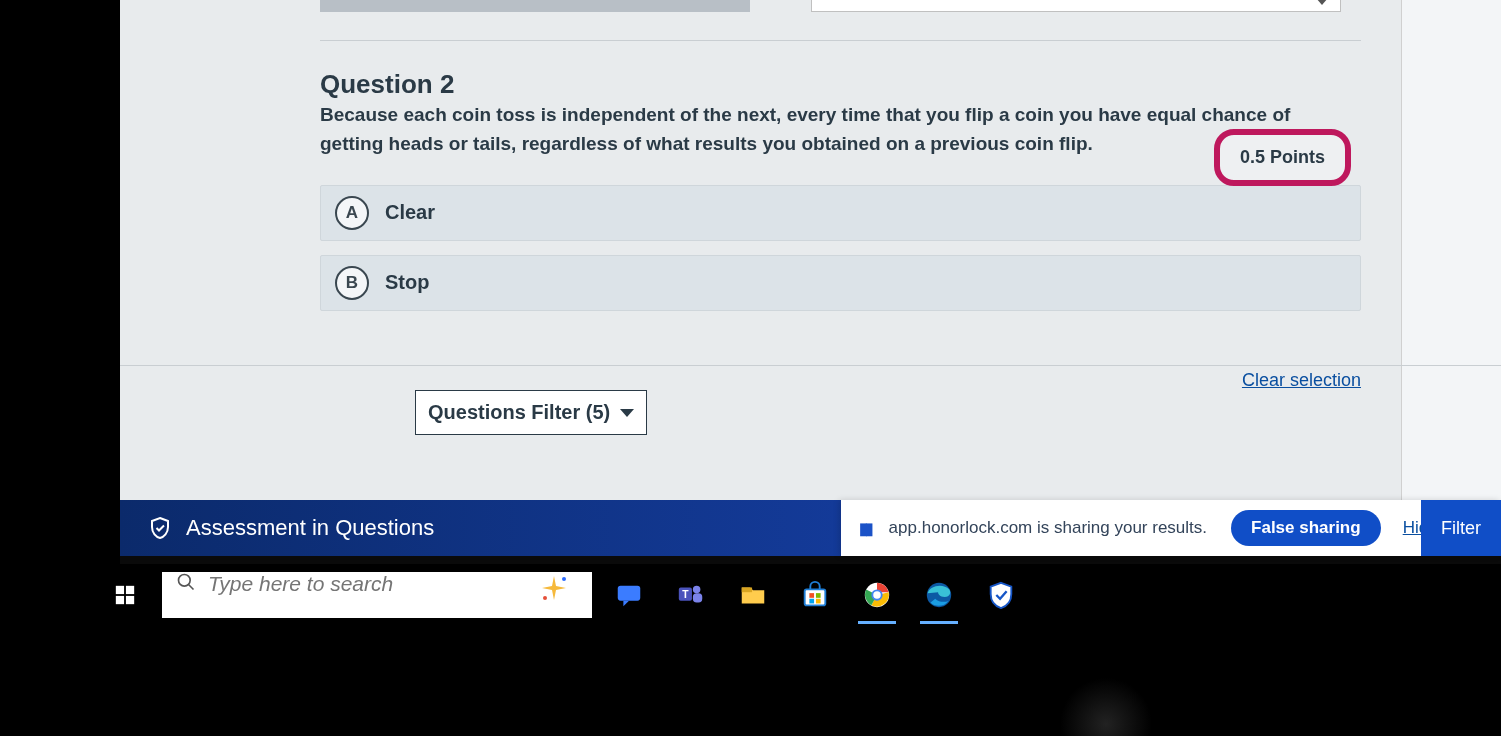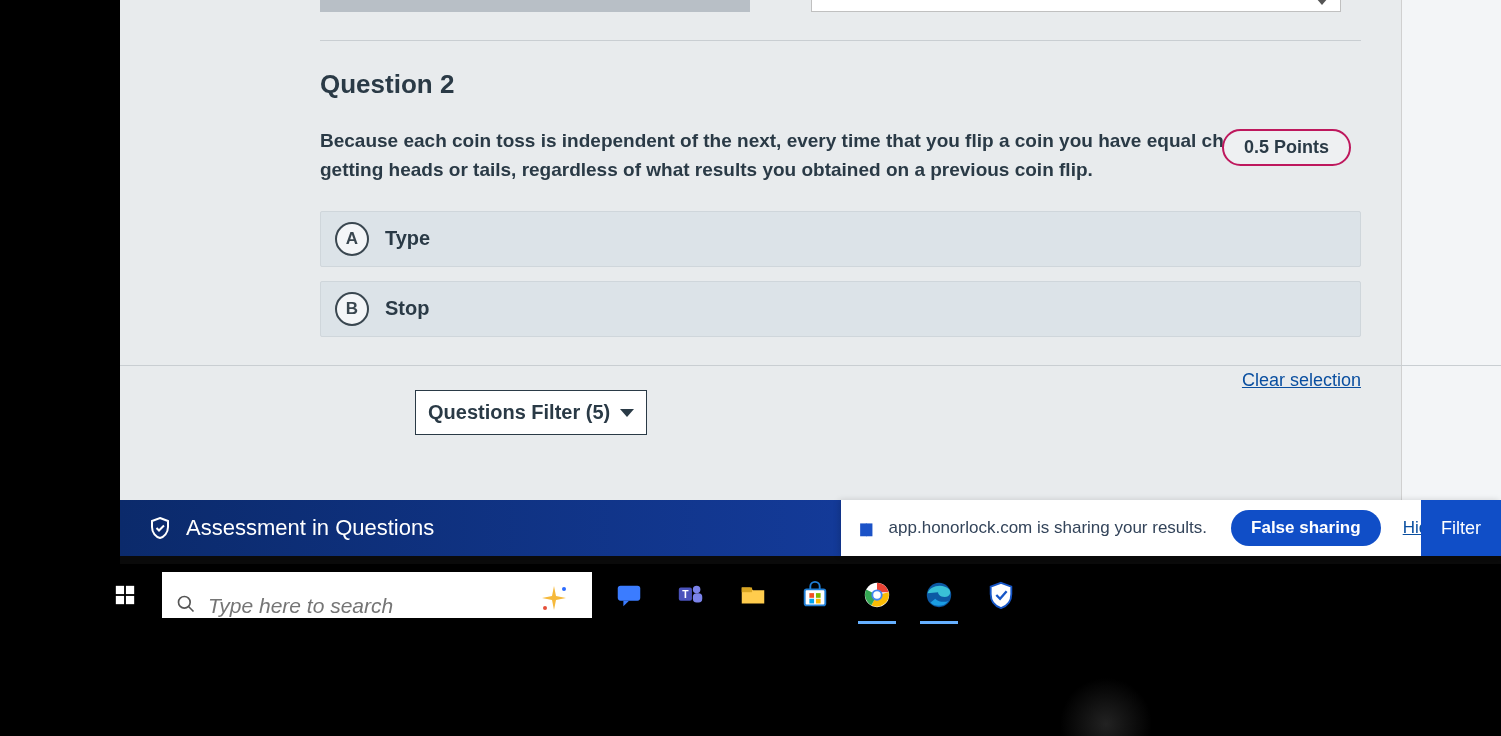--- a/index.html
+++ b/index.html
@@ -50,28 +50,27 @@
   .question-block {
     position: absolute;
     left: 200px; right: 140px; top: 40px;
     border-top: 1px solid #c9ced2;
     padding-top: 28px;
   }
   .question-title {
     font-size: 26px;
     font-weight: 700;
     color: #2a3a46;
-    margin-bottom: 26px;
   }
   .points-badge {
     position: absolute;
     right: 10px; top: 88px;
-    border: 2px solid #be185d;
+    border: 6px solid #be185d;
     border-radius: 20px;
-    padding: 6px 20px;
+    padding: 12px 20px;
     font-size: 18px;
     font-weight: 600;
     color: #2a3a46;
     background: #eef0f2;
   }
   .question-text {
     font-size: 19px;
     color: #2a3a46;
     line-height: 1.55;
     margin-bottom: 26px;
@@ -211,21 +210,21 @@
   }
   .taskbar .start {
     width: 50px; height: 62px;
     display: flex; align-items: center; justify-content: center;
     color: #fff;
   }
   .taskbar .start svg { width: 22px; height: 22px; }
   .taskbar .search {
     width: 430px; height: 46px;
     background: #fff;
-    display: flex; align-items: flex-end;
+    display: flex; align-items: flex-start;
     padding: 0 14px;
     gap: 12px;
   }
   .taskbar .search .mag {
     color: #555;
   }
   .taskbar .search input {
     border: none; outline: none;
     font-size: 21px;
     font-style: italic;
@@ -275,21 +274,21 @@
   </div>
   <div class="right-scroll-stub"></div>
 
   <div class="question-block">
     <div class="question-title">Question 2</div>
     <div class="points-badge">0.5 Points</div>
     <div class="question-text">Because each coin toss is independent of the next, every time that you flip a coin you have equal chance of getting heads or tails, regardless of what results you obtained on a previous coin flip.</div>
 
     <div class="option">
       <div class="circle">A</div>
-      <div class="label">Type</div>
+      <div class="label">Clear</div>
     </div>
     <div class="option">
       <div class="circle">B</div>
       <div class="label">Stop</div>
     </div>
   </div>
 
   <hr class="divider">
   <div class="clear-link">Clear selection</div>
 

